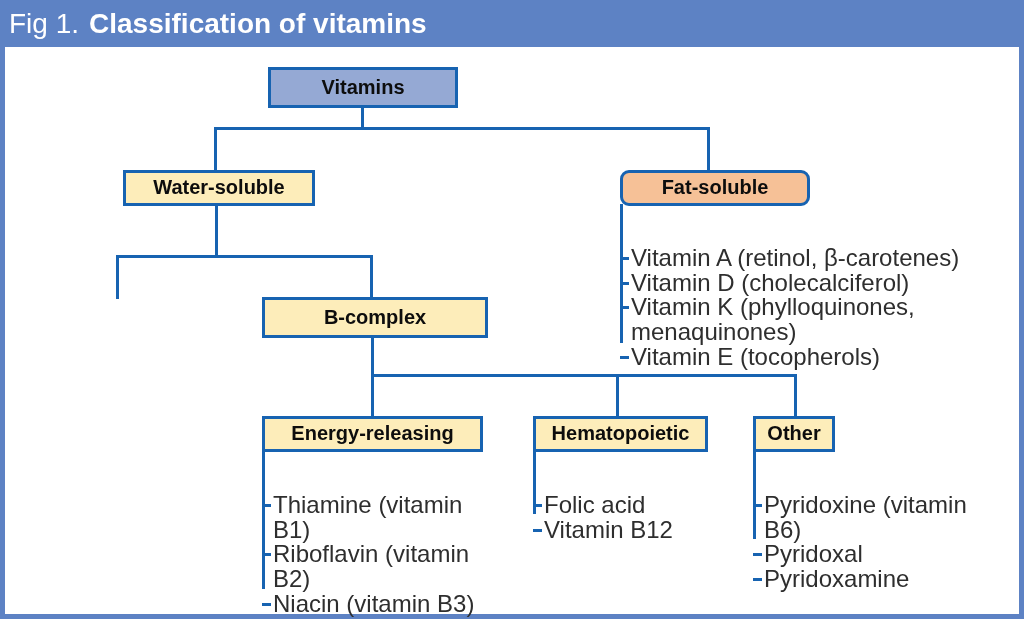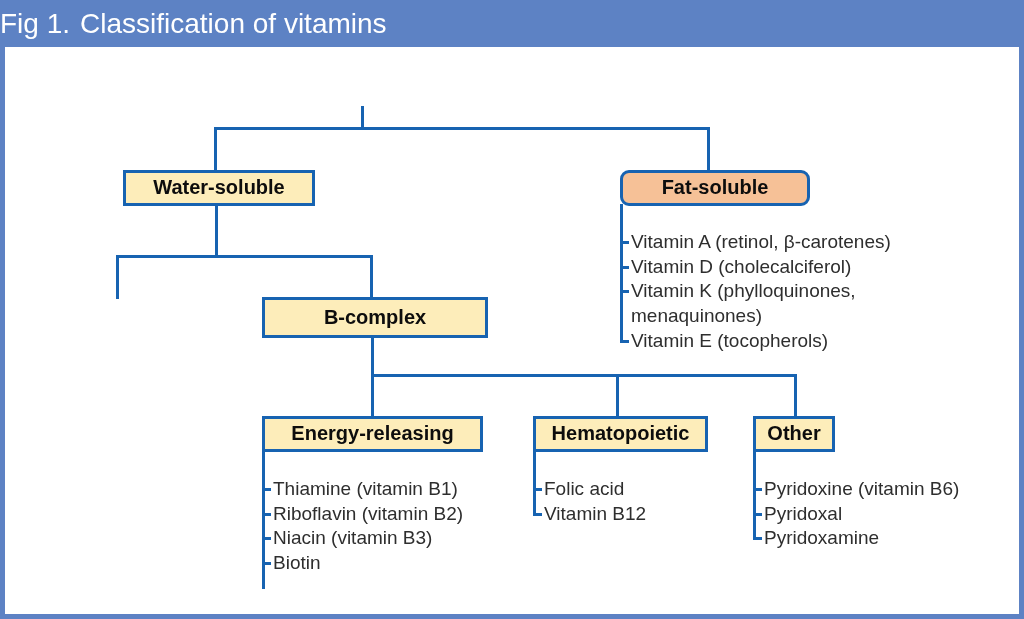--- a/index.html
+++ b/index.html
@@ -8,37 +8,37 @@
   }
   html,body{margin:0;padding:0;}
   .stage{
     position:relative; width:1024px; height:619px; overflow:hidden;
     background:var(--frame);
     font-family:"Liberation Sans","DejaVu Sans",sans-serif;
   }
   .panel{position:absolute; left:5px; top:47px; width:1014px; height:567px; background:#ffffff;}
   .hdr{
     position:absolute; left:0; top:0; width:100%; height:47px;
-    display:flex; align-items:center; box-sizing:border-box;
+    display:flex; align-items:center; padding-left:9px; box-sizing:border-box;
     color:#ffffff; font-size:28px; white-space:nowrap;
   }
   .hdr .fig{font-weight:400; margin-right:10px;}
-  .hdr .ttl{font-weight:400;}
+  .hdr .ttl{font-weight:700;}
   .box{
     position:absolute; box-sizing:border-box; border:3px solid var(--line);
     background:var(--yellow); color:var(--ink);
     display:flex; flex-direction:column; align-items:center; justify-content:center;
     text-align:center; font-weight:700; font-size:20px; line-height:1.18;
   }
   .box.root{background:var(--rootFill);}
   .box.fat{background:var(--orange);border-radius:9px;}
   .box.big{font-size:21px;}
   .vl,.hl{position:absolute; background:var(--line);}
   .vl{width:3px;} .hl{height:3px;}
-  .list{position:absolute; color:var(--listInk); font-size:19px;}
+  .list{position:absolute; color:var(--listInk); font-size:24px;margin-top:16px;}
   .list .li{position:relative; line-height:24.7px; padding-left:11px;}
   .list .li::before{
     content:""; position:absolute; left:0; top:11px; width:9px; height:3px;
     background:var(--line);
   }
 </style>
 </head>
 <body>
 
 <div class="stage">
@@ -64,20 +64,23 @@
   <div class="hl" style="left:371px;top:374px;width:426px"></div>
   <div class="vl" style="left:371px;top:374px;height:44px"></div>
   <div class="vl" style="left:616px;top:374px;height:44px"></div>
   <div class="vl" style="left:794px;top:374px;height:44px"></div>
 
   <div class="vl" style="left:620px;top:204px;height:139px"></div>
   <div class="vl" style="left:262px;top:450px;height:139px"></div>
   <div class="vl" style="left:533px;top:450px;height:64px"></div>
   <div class="vl" style="left:753px;top:450px;height:89px"></div>
 
+  <div class="box root" style="left:268px;top:67px;width:190px;height:41px">
+    <span>Vitamins</span>
+  </div>
 
   <div class="box" style="left:123px;top:170px;width:192px;height:36px">
     <span>Water-soluble</span>
   </div>
 
   <div class="box fat" style="left:620px;top:170px;width:190px;height:36px">
     <span>Fat-soluble</span>
   </div>
 
 

